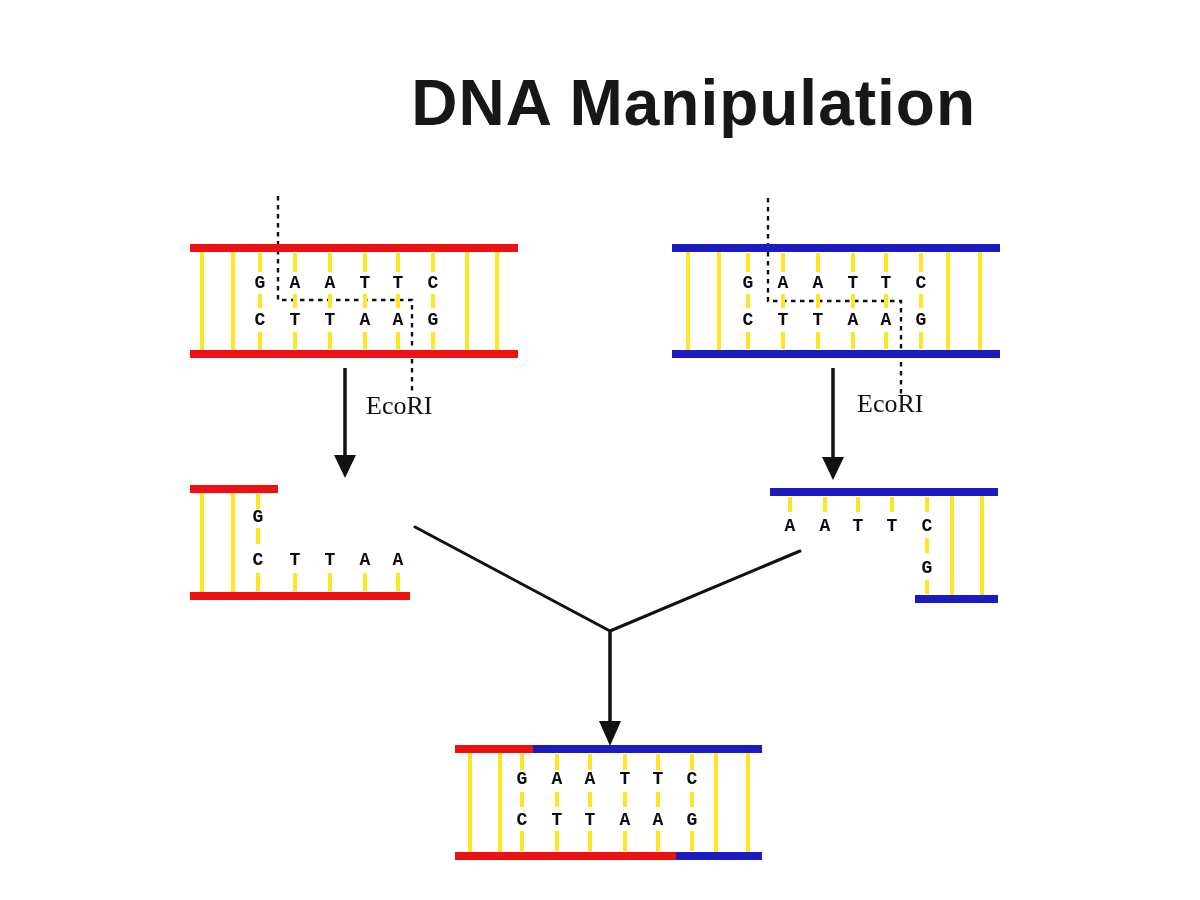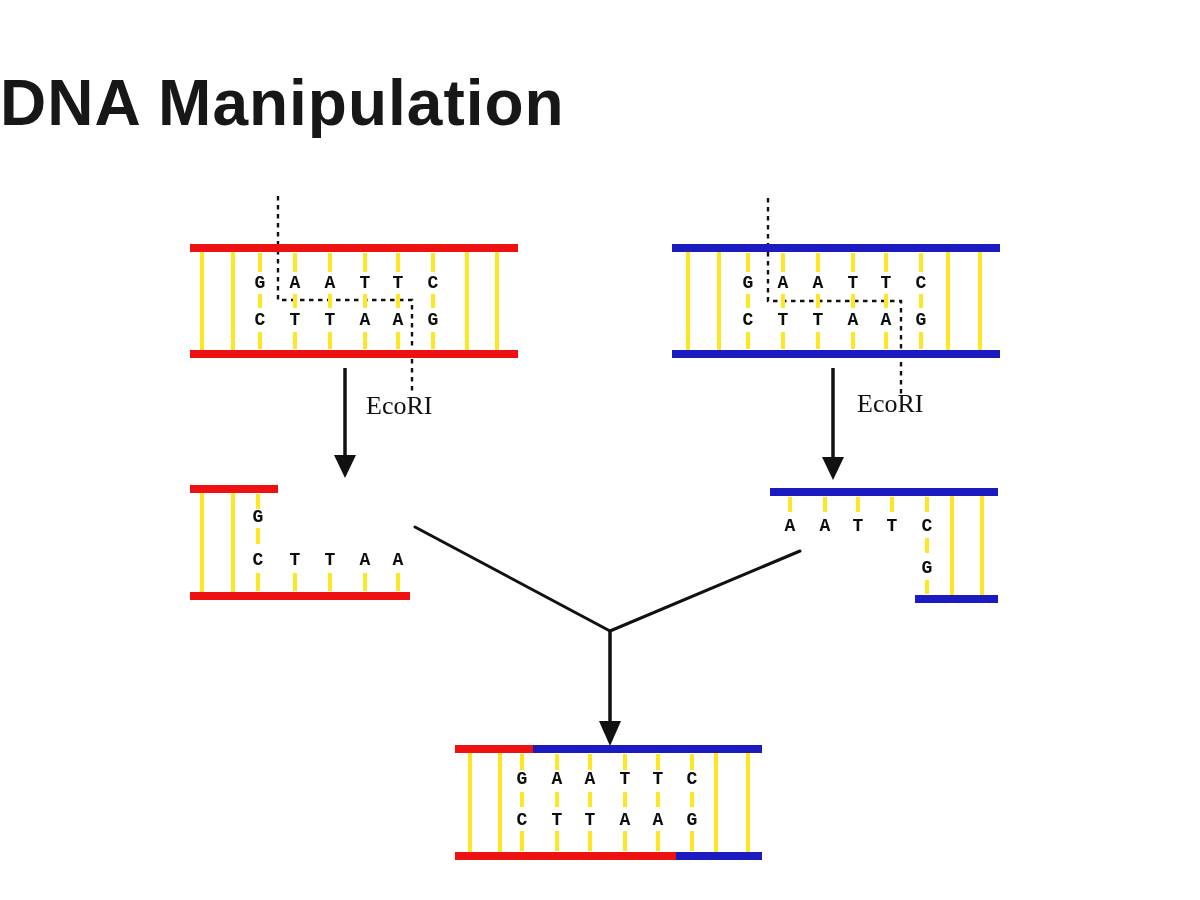--- a/index.html
+++ b/index.html
@@ -1,21 +1,21 @@
 <!DOCTYPE html>
 <html><head>
 <meta charset="utf-8">
 <style>
   html,body{margin:0;padding:0;background:#ffffff;}
   #stage{
     position:relative;width:1200px;height:900px;background:#ffffff;overflow:hidden;
     font-family:"Liberation Sans",sans-serif;
   }
   #title{
-    position:absolute;left:0;top:66px;width:976px;text-align:left;
+    position:absolute;left:0;top:66px;width:976px;text-align:right;
     font-size:64px;font-weight:600;color:#171717;letter-spacing:1px;
     font-family:"Liberation Sans",sans-serif;
   }
   .enzyme-label{
     position:absolute;font-family:"Liberation Serif",serif;font-size:26px;
     color:#111;
   }
   #ecoRI-left{left:366px;top:391px;}
   #ecoRI-right{left:857px;top:389px;}
   .bar{position:absolute;height:8px;}

